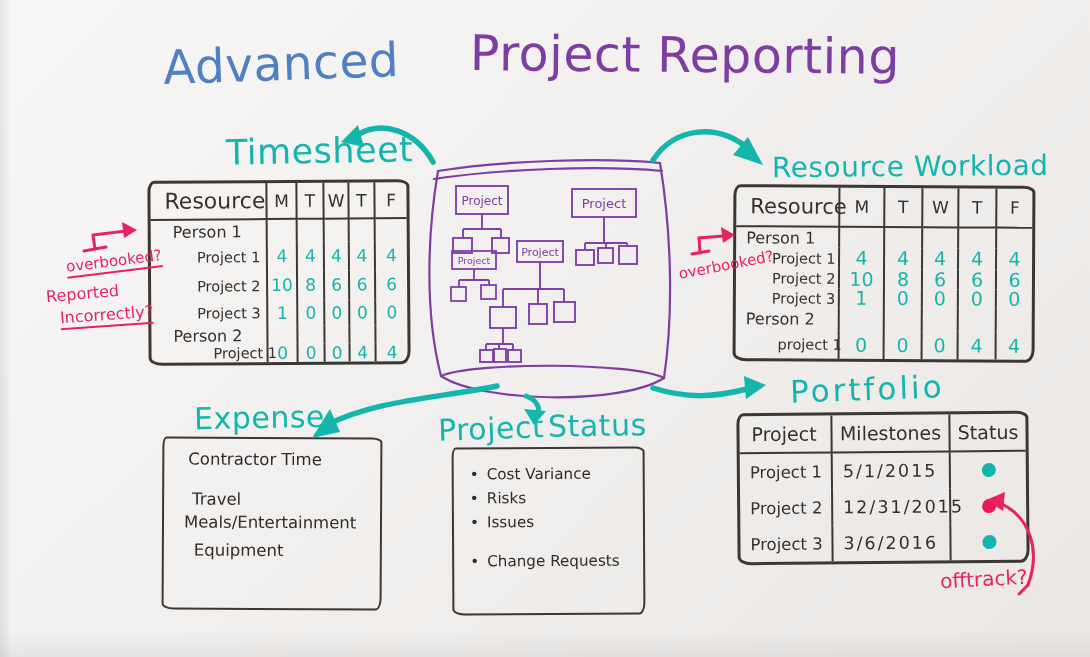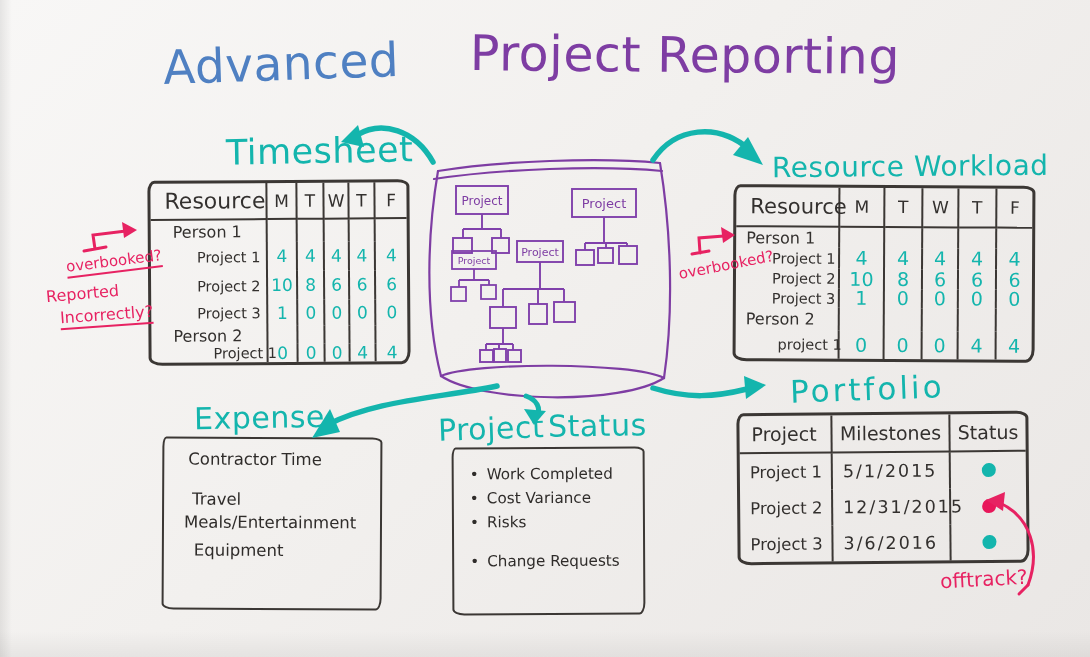--- a/index.html
+++ b/index.html
@@ -244,23 +244,23 @@
   </div>
 
   <div class="panel expense">
     <div class="item">Contractor Time</div>
     <div class="item">Travel</div>
     <div class="item">Meals/Entertainment</div>
     <div class="item">Equipment</div>
   </div>
 
   <div class="panel statusbox">
-    <div class="item">Work Completed</div>
     <div class="item">Cost Variance</div>
     <div class="item">Risks</div>
+    <div class="item">Issues</div>
     <div class="item">Change Requests</div>
   </div>
 
   <div class="ann a-ob-l u">overbooked?</div>
   <div class="ann a-rep1">Reported</div>
   <div class="ann a-rep2 u">Incorrectly?</div>
   <div class="ann a-ob-r">overbooked?</div>
   <div class="ann a-off">offtrack?</div>
 
   <svg class="overlay" width="1090" height="657" viewBox="0 0 1090 657">

